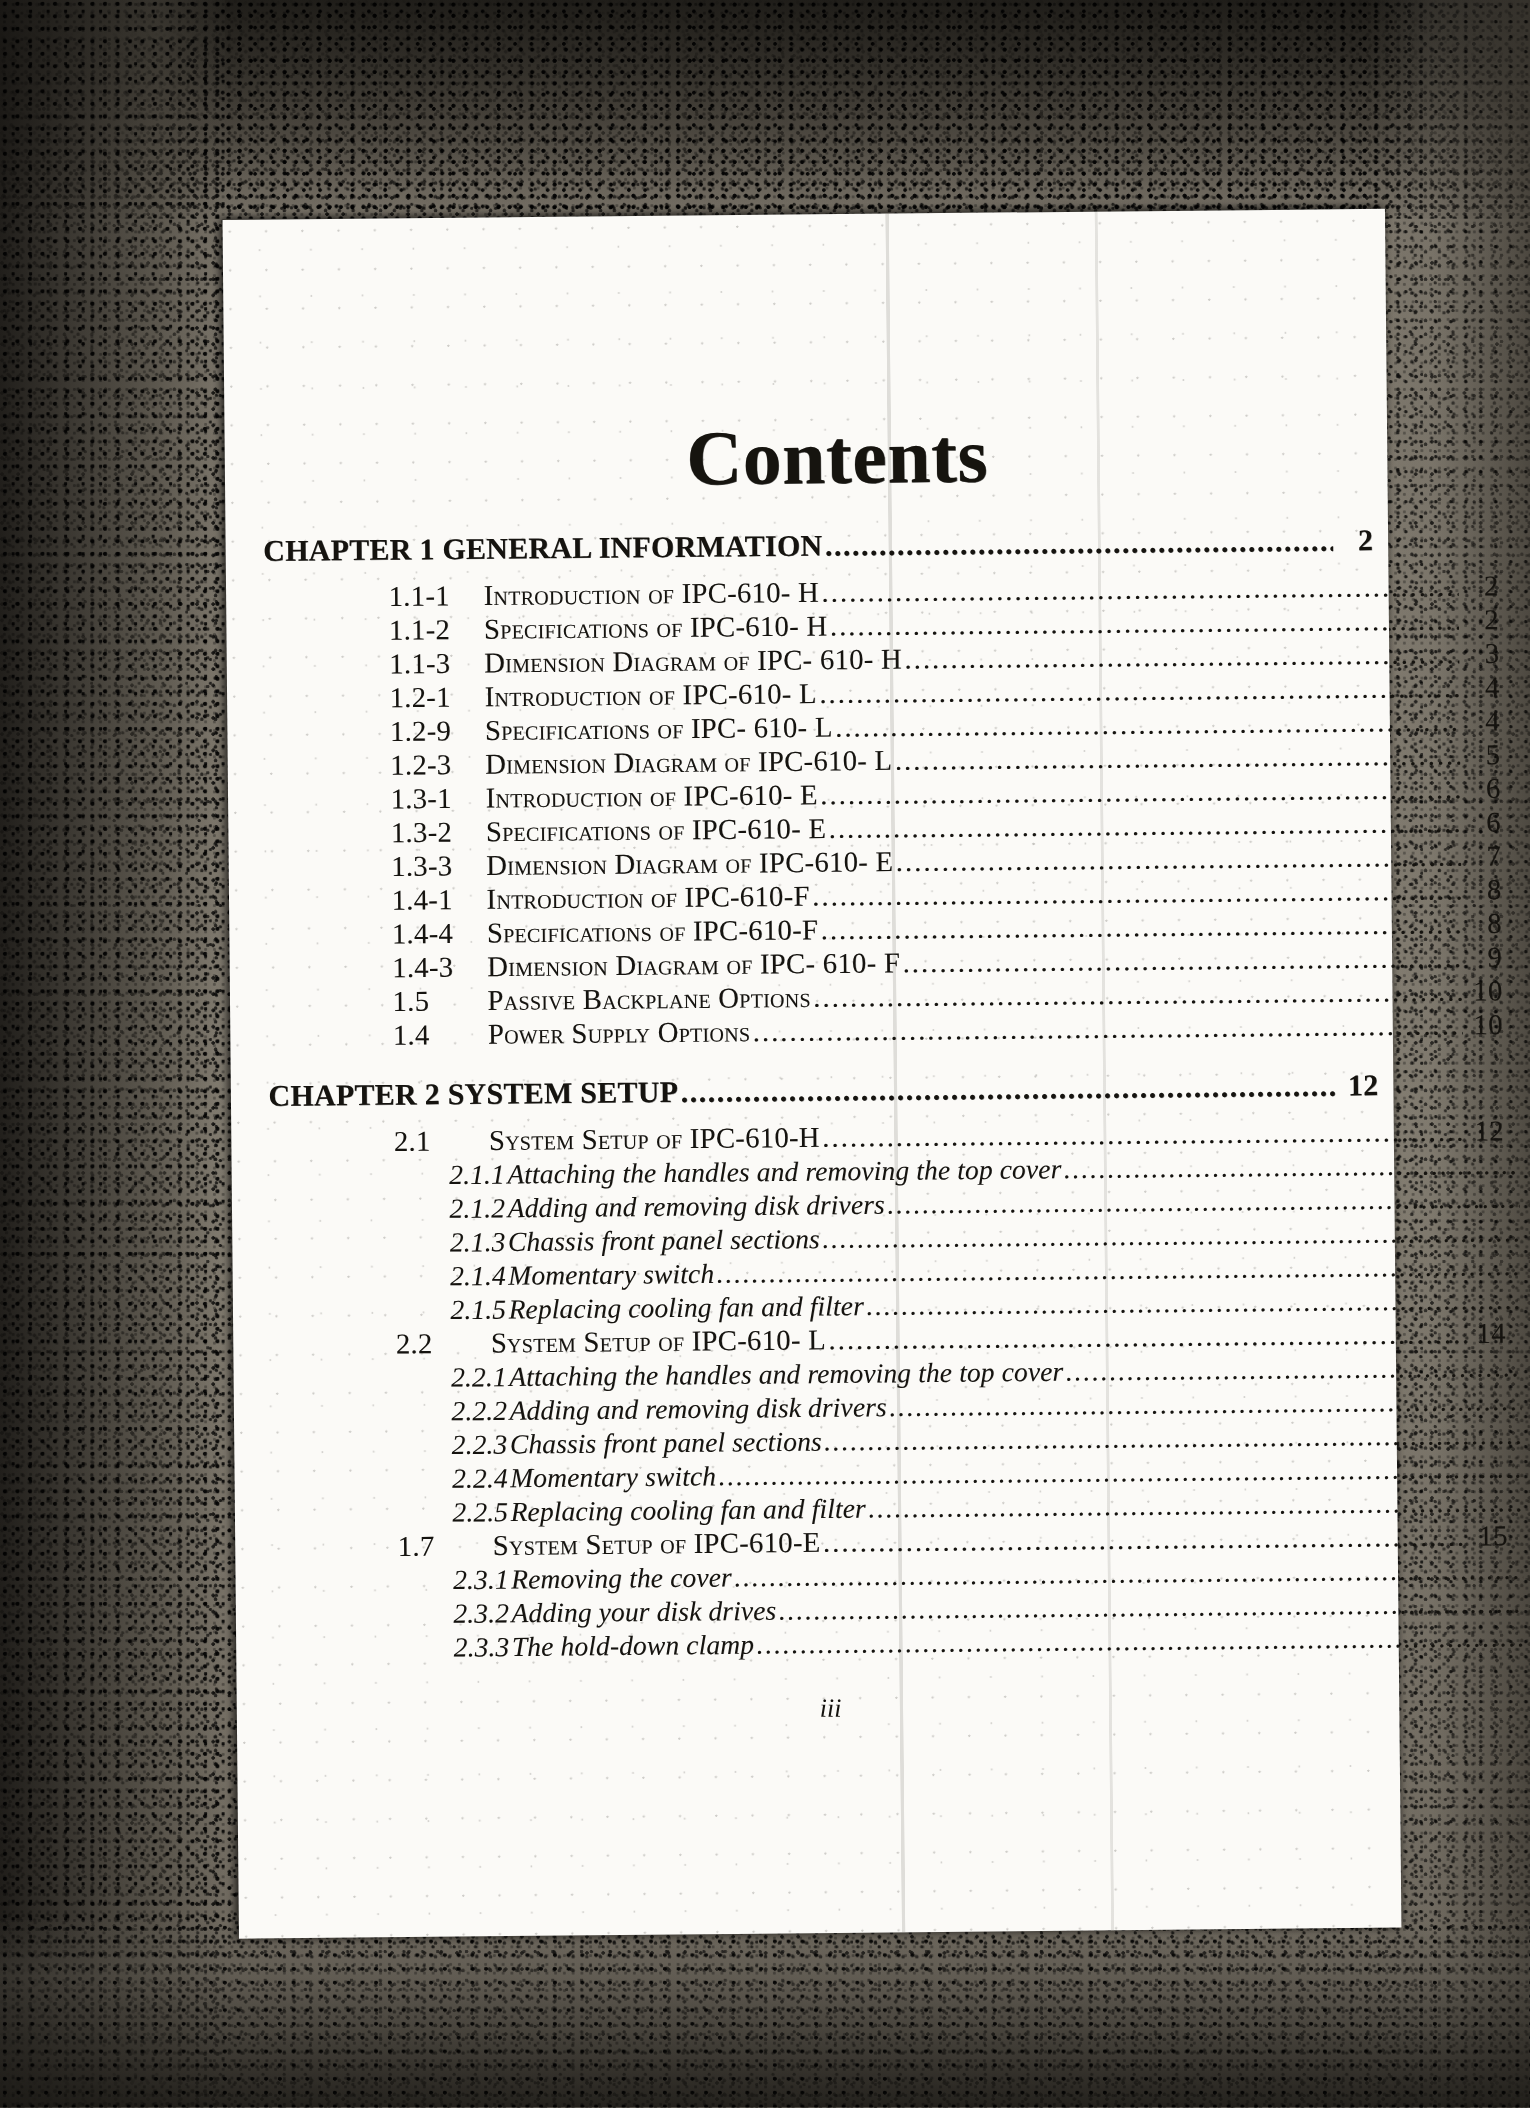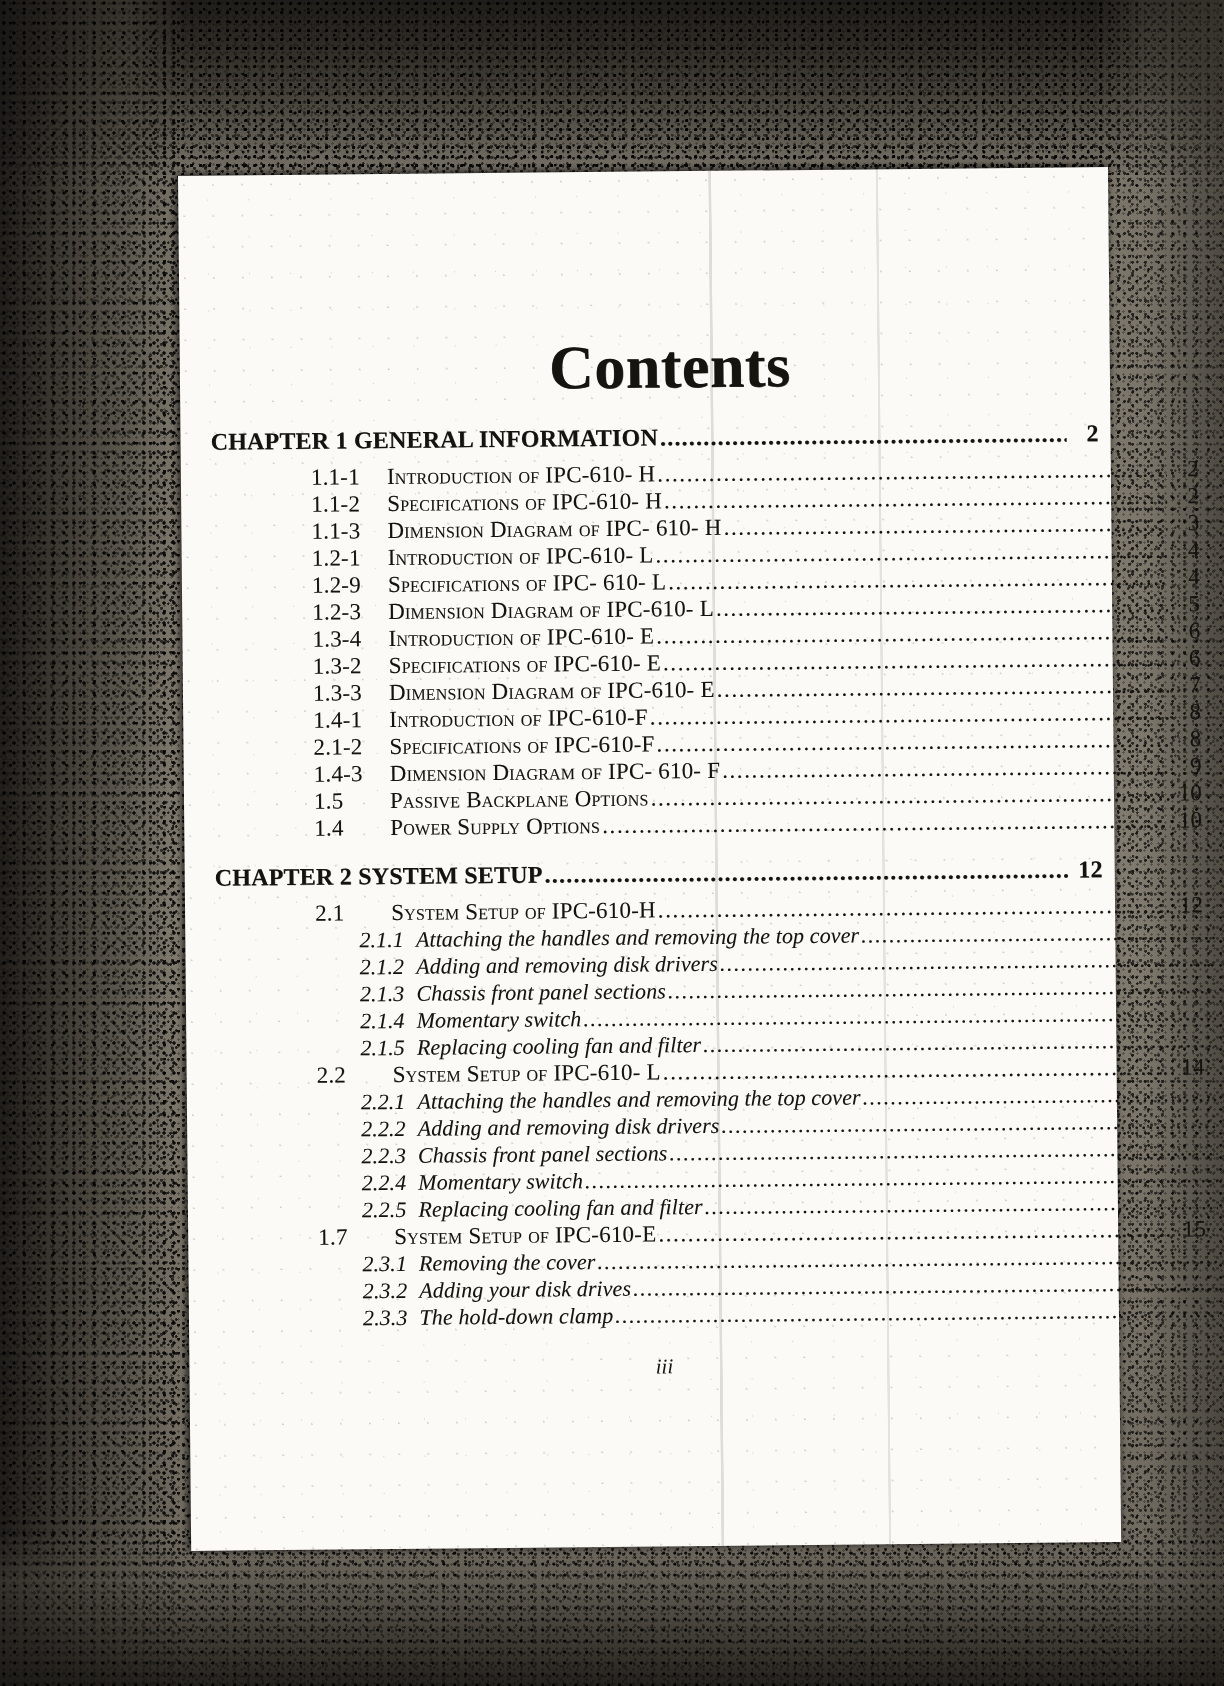--- a/index.html
+++ b/index.html
@@ -167,21 +167,21 @@
   .row.lvl2 .pg{font-variant:normal;min-width:30px;}
 
   
   .row.lvl3{
     font-size:22px;
     font-style:italic;
     margin:1px 0;
     padding-left:148px;
     letter-spacing:.1px;
   }
-  .row.lvl3 .num{margin-right:12px;}
+  .row.lvl3 .num{margin-right:2px;}
   .row.lvl3 .pg{min-width:30px;}
   .row.lvl3 .leader::before{letter-spacing:1.5px;}
 
   .folio{
     text-align:center;
     font-style:italic;
     font-size:21px;
     margin-top:26px;
     padding-left:10px;
     color:#15130f;
@@ -242,21 +242,21 @@
           <span class="leader"></span>
           <span class="pg">4</span>
         </li>
         <li class="row lvl2">
           <span class="num">1.2-3</span>
           <span class="label">Dimension Diagram of IPC-610- L</span>
           <span class="leader"></span>
           <span class="pg">5</span>
         </li>
         <li class="row lvl2">
-          <span class="num">1.3-4</span>
+          <span class="num">1.3-1</span>
           <span class="label">Introduction of IPC-610- E</span>
           <span class="leader"></span>
           <span class="pg">6</span>
         </li>
         <li class="row lvl2">
           <span class="num">1.3-2</span>
           <span class="label">Specifications of IPC-610- E</span>
           <span class="leader"></span>
           <span class="pg">6</span>
         </li>
@@ -266,21 +266,21 @@
           <span class="leader"></span>
           <span class="pg">7</span>
         </li>
         <li class="row lvl2">
           <span class="num">1.4-1</span>
           <span class="label">Introduction of IPC-610-F</span>
           <span class="leader"></span>
           <span class="pg">8</span>
         </li>
         <li class="row lvl2">
-          <span class="num">2.1-2</span>
+          <span class="num">1.4-4</span>
           <span class="label">Specifications of IPC-610-F</span>
           <span class="leader"></span>
           <span class="pg">8</span>
         </li>
         <li class="row lvl2">
           <span class="num">1.4-3</span>
           <span class="label">Dimension Diagram of IPC- 610- F</span>
           <span class="leader"></span>
           <span class="pg">9</span>
         </li>

